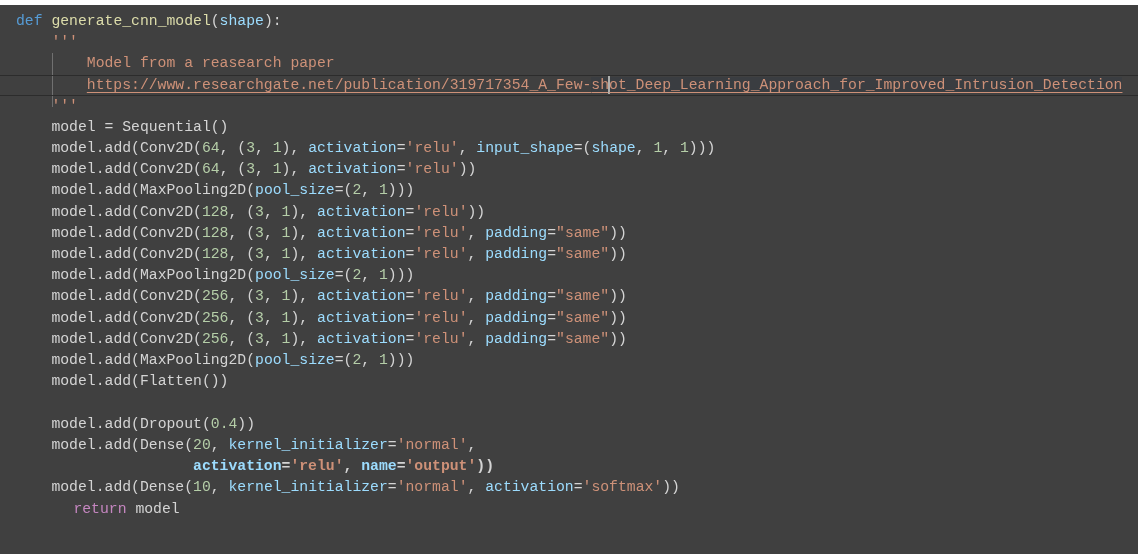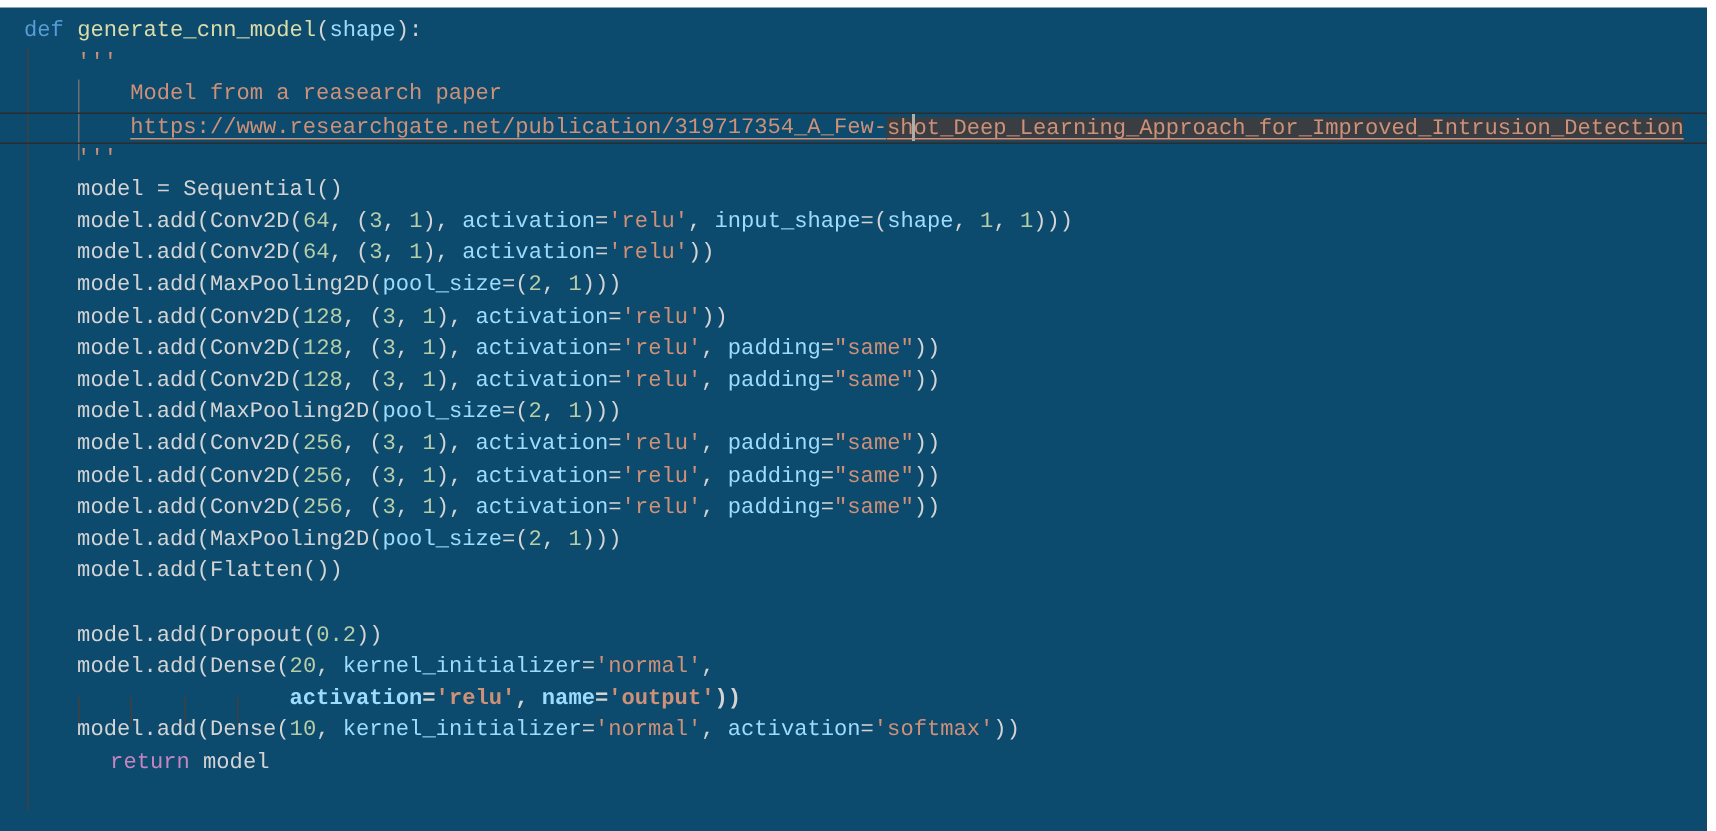--- a/index.html
+++ b/index.html
@@ -2,21 +2,21 @@
 <html><head>
 <meta charset="utf-8">
 <style>
   html, body { margin: 0; padding: 0; }
   body {
     width: 1144px; height: 554px; background: #ffffff; overflow: hidden;
     position: relative;
   }
   .editor {
     position: absolute; left: 0; top: 5px; width: 1138px; height: 549px;
-    background: #0c4a6e;
+    background: #404040;
     font-family: "Liberation Mono", "DejaVu Sans Mono", monospace;
     font-size: 14.75px;
     color: #d4d4d4;
   }
   .line {
     position: absolute; left: 0; right: 0; height: 21.2px; line-height: 21.2px;
     white-space: pre;
   }
   .line .code { position: absolute; left: 16px; top: 0; }
   .line.current {
@@ -119,21 +119,21 @@
   <div class="line" style="top:345px;">
     <span class="code">    <span>model</span>.<span>add</span>(<span>MaxPooling2D</span>(<span class="param">pool_size</span>=(<span class="num">2</span>, <span class="num">1</span>)))</span>
   </div>
 
   <div class="line" style="top:366px;">
     <span class="code">    <span>model</span>.<span>add</span>(<span>Flatten</span>())</span>
   </div>
 
 
   <div class="line" style="top:409px;">
-    <span class="code">    <span>model</span>.<span>add</span>(<span>Dropout</span>(<span class="num">0.2</span>))</span>
+    <span class="code">    <span>model</span>.<span>add</span>(<span>Dropout</span>(<span class="num">0.4</span>))</span>
   </div>
 
   <div class="line" style="top:430px;">
     <span class="code">    <span>model</span>.<span>add</span>(<span>Dense</span>(<span class="num">20</span>, <span class="param">kernel_initializer</span>=<span class="str">'normal'</span>,</span>
   </div>
 
   <div class="line" style="top:451px;font-weight:bold;">
     <span class="code">                    <span class="param">activation</span>=<span class="str">'relu'</span>, <span class="param">name</span>=<span class="str">'output'</span>))</span>
   </div>
 

